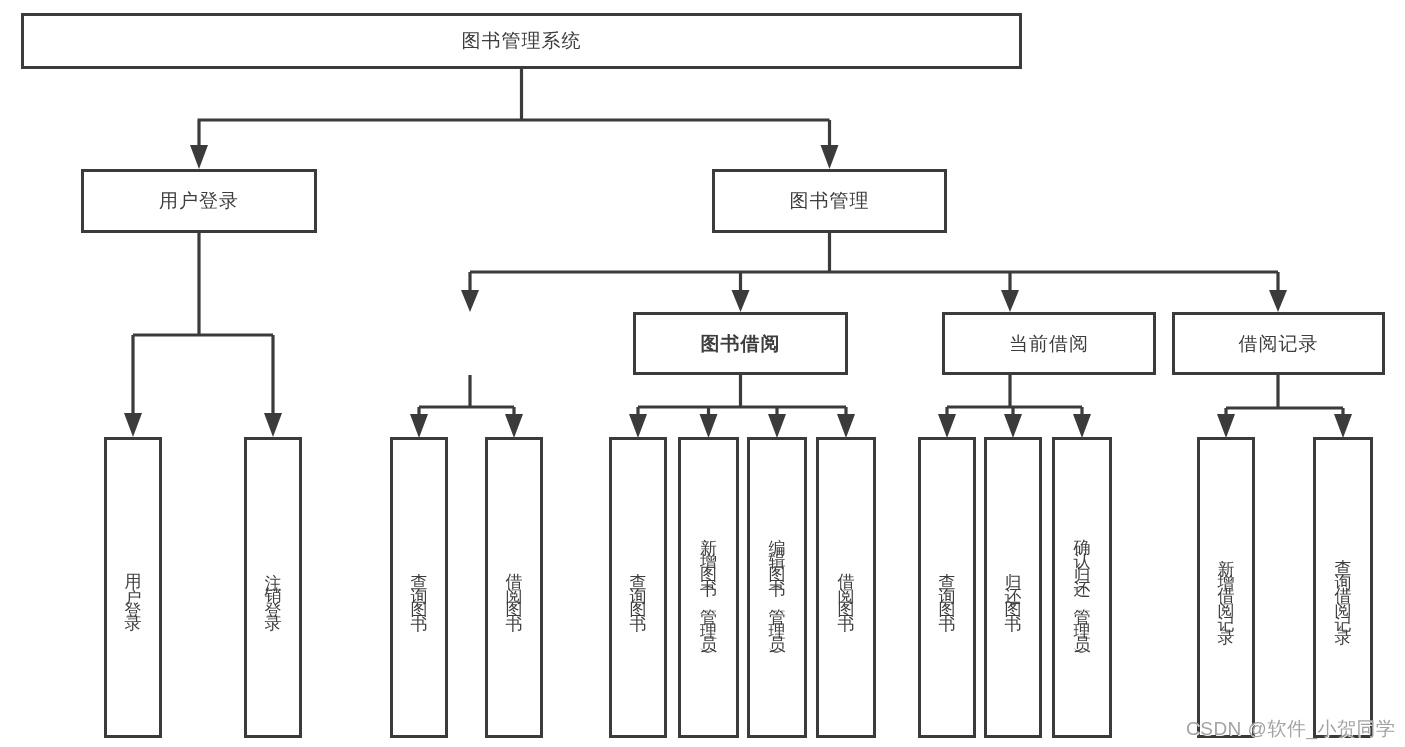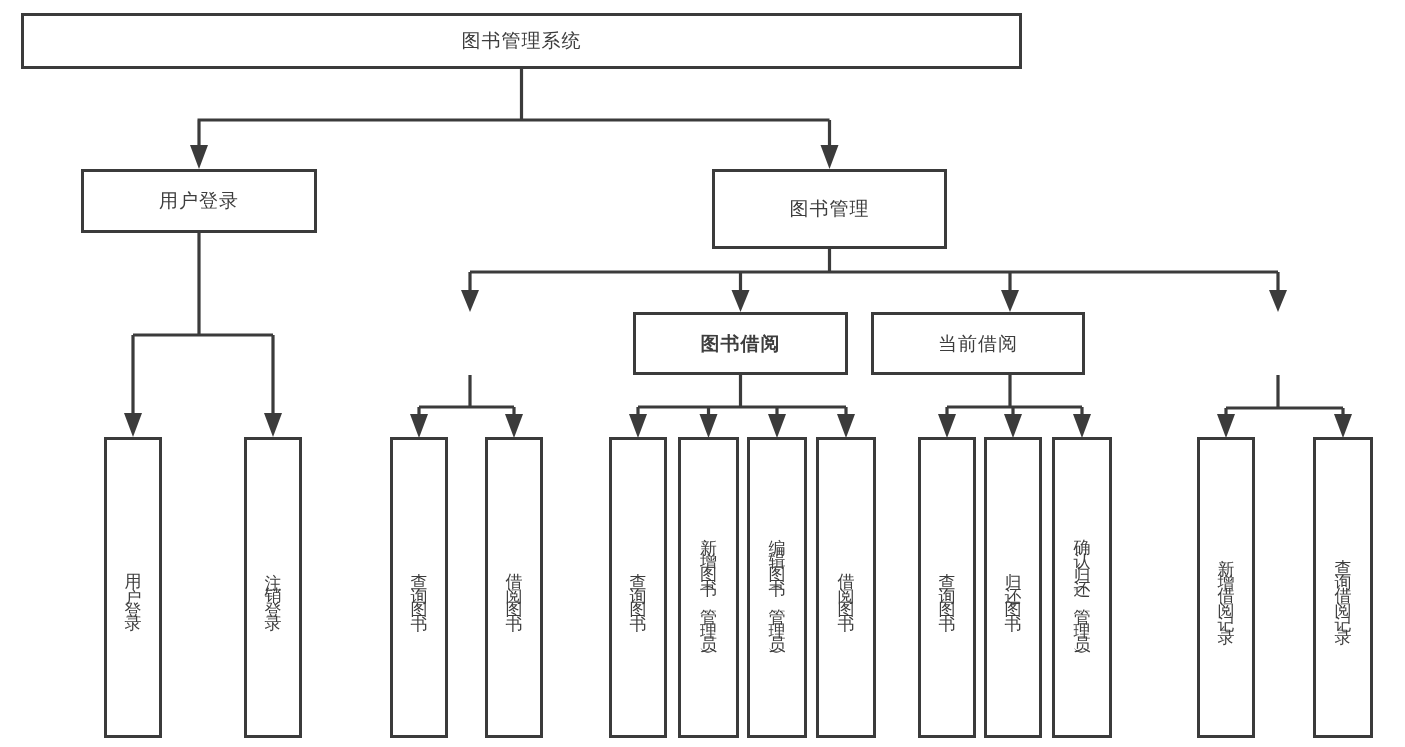--- a/index.html
+++ b/index.html
@@ -89,37 +89,39 @@
     <path class="tri" d="M1073 414 L1091 414 L1082 438 Z"></path>
 
     <path class="ln" d="M1278 375 V408 M1226 408 H1343 M1226 408 V417 M1343 408 V417"></path>
     <path class="tri" d="M1217 414 L1235 414 L1226 438 Z"></path>
     <path class="tri" d="M1334 414 L1352 414 L1343 438 Z"></path>
   </svg>
 
   <div class="node h" style="left:21px; top:13px; width:1001px; height:56px;">图书管理系统</div>
 
   <div class="node h" style="left:81px; top:169px; width:236px; height:64px;">用户登录</div>
-  <div class="node h" style="left:712px; top:169px; width:235px; height:80px;">图书管理</div>
+  <div class="node h" style="left:712px; top:169px; width:235px; height:64px;">图书管理</div>
 
   <div class="node h" style="left:633px; top:312px; width:215px; height:63px;font-weight:bold;">图书借阅</div>
-  <div class="node h" style="left:871px; top:312px; width:214px; height:63px;">当前借阅</div>
+  <div class="node h" style="left:942px; top:312px; width:214px; height:63px;">当前借阅</div>
+  <div class="node h" style="left:1172px; top:312px; width:213px; height:63px;">借阅记录</div>
 
   <div class="node v" style="left:104px; top:437px; width:58px; height:301px;">用户登录</div>
   <div class="node v" style="left:244px; top:437px; width:58px; height:301px;">注销登录</div>
 
   <div class="node v" style="left:390px; top:437px; width:58px; height:301px;">查询图书</div>
   <div class="node v" style="left:485px; top:437px; width:58px; height:301px;">借阅图书</div>
 
   <div class="node v" style="left:609px; top:437px; width:58px; height:301px;">查询图书</div>
   <div class="node v" style="left:678px; top:437px; width:61px; height:301px;">新增图书（管理员）</div>
   <div class="node v" style="left:747px; top:437px; width:60px; height:301px;">编辑图书（管理员）</div>
   <div class="node v" style="left:816px; top:437px; width:60px; height:301px;">借阅图书</div>
 
   <div class="node v" style="left:918px; top:437px; width:58px; height:301px;">查询图书</div>
   <div class="node v" style="left:984px; top:437px; width:58px; height:301px;">归还图书</div>
   <div class="node v" style="left:1052px; top:437px; width:60px; height:301px;">确认归还（管理员）</div>
 
   <div class="node v" style="left:1197px; top:437px; width:58px; height:301px;">新增借阅记录</div>
   <div class="node v" style="left:1313px; top:437px; width:60px; height:301px;">查询借阅记录</div>
 
+  <div class="watermark">CSDN @软件_小贺同学</div>
 
 </div>
 
 </body></html>

